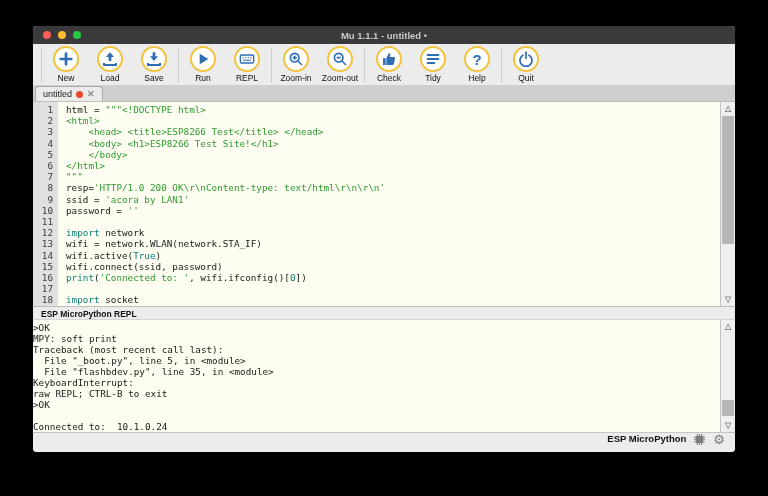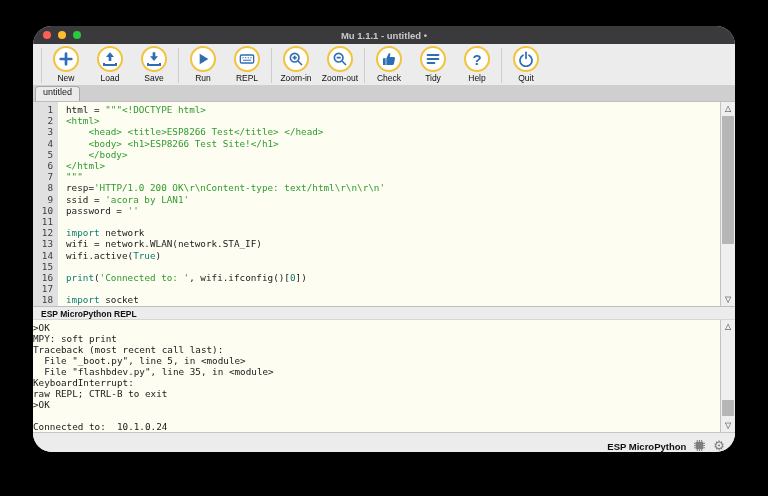--- a/index.html
+++ b/index.html
@@ -1,19 +1,19 @@
 <!DOCTYPE html>
 <html><head>
 <meta charset="utf-8">
 <style>
   * { margin:0; padding:0; box-sizing:border-box; }
   html,body { width:768px; height:496px; background:#000; overflow:hidden;
               font-family:"Liberation Sans", sans-serif; }
   .window { position:absolute; left:33px; top:26px; width:702px; height:426px;
-            border-radius:19px; overflow:hidden; background:#ececec;
+            border-radius:4px; overflow:hidden; background:#ececec;
             box-shadow:0 18px 40px rgba(0,0,0,.65); display:flex; flex-direction:column; }
 
   
   .titlebar { height:18px; background:#3a3a3c; display:flex; align-items:center;
               position:relative; flex:0 0 auto; }
   .lights { display:flex; gap:7px; margin-left:10px; }
   .light { width:8px; height:8px; border-radius:50%; }
   .title { position:absolute; left:0; right:0; text-align:center; color:#c9c9c9;
            font-size:9.5px; font-weight:bold; pointer-events:none; }
 
@@ -28,21 +28,21 @@
   .tb-sep { width:1px; background:#cdcdcd; align-self:stretch; margin:2px 2px; }
   .glyph-txt { font-size:14px; line-height:1; color:#2e6db4; }
   .disabled .tb-circle { color:#9db8d2; }
   svg.g { display:block; }
 
   
   .tabbar { height:16px; background:#cfcfcf; display:flex; align-items:flex-end;
             padding-left:2px; flex:0 0 auto; border-bottom:1px solid #bfbfbf; }
   .tab { height:15px; background:#ebebea; border:1px solid #a8a8a8; border-bottom:none;
          border-radius:4px 4px 0 0; display:flex; align-items:center; gap:4px;
-         padding:0 7px; font-size:9px; color:#1a1a1a;flex-direction:column; }
+         padding:0 7px; font-size:9px; color:#1a1a1a; }
   .tab-dot { width:7px; height:7px; border-radius:50%; background:#e8482c; }
   .tab-close { color:#8a8a8a; font-size:9px; font-weight:bold; }
 
   
   .editor { height:204px; display:flex; position:relative; background:#fefdf2; flex:0 0 auto; }
   .gutter-bg { position:absolute; left:0; top:0; bottom:0; width:25px; background:#e0e0e0; }
   .code-lines { position:relative; flex:1; overflow:hidden; padding-top:2px;
                 font-family:"DejaVu Sans Mono", monospace; font-size:9.3px; line-height:11.2px; }
   .code-row { display:flex; white-space:pre; }
   .ln { width:25px; flex:0 0 25px; text-align:right; padding-right:5px; color:#3c3c3c; }
@@ -65,21 +65,21 @@
   .repl-header { height:14px; background:#ececec; border-top:1px solid #bdbdbd;
                  border-bottom:1px solid #d6d6d6; font-size:8.5px; font-weight:bold;
                  color:#111; display:flex; align-items:flex-end; padding-left:8px; flex:0 0 auto; }
   .repl { height:112px; background:#fefdf2; display:flex; flex:0 0 auto; }
   .repl-lines { flex:1; overflow:hidden; padding:2px 0 0 0;
                 font-family:"DejaVu Sans Mono", monospace; font-size:9.3px;
                 line-height:11px; color:#1a1a1a; white-space:pre; }
 
   
   .statusbar { height:20px; background:#ececec; border-top:1px solid #c6c6c6;
-               display:flex; align-items:flex-end; justify-content:flex-end;
+               display:flex; align-items:flex-start; justify-content:flex-end;
                gap:7px; padding-right:10px; flex:0 0 auto; margin-top:auto; }
   .status-mode { font-size:9.5px; font-weight:600; color:#111; }
   .chip-icon svg { display:block; }
   .gear-icon { color:#7d7d7d; font-size:13px; line-height:1; }
 </style>
 </head>
 <body>
 
 <div class="window">
 
@@ -250,21 +250,21 @@
         <div class="code-row"><span class="ln">5</span><span class="code-text"><span class="k-s">    &lt;/body&gt;</span></span></div>
         <div class="code-row"><span class="ln">6</span><span class="code-text"><span class="k-s">&lt;/html&gt;</span></span></div>
         <div class="code-row"><span class="ln">7</span><span class="code-text"><span class="k-s">"""</span></span></div>
         <div class="code-row"><span class="ln">8</span><span class="code-text"><span class="k-d">resp=</span><span class="k-s">'HTTP/1.0 200 OK\r\nContent-type: text/html\r\n\r\n'</span></span></div>
         <div class="code-row"><span class="ln">9</span><span class="code-text"><span class="k-d">ssid = </span><span class="k-s">'acora by LAN1'</span></span></div>
         <div class="code-row"><span class="ln">10</span><span class="code-text"><span class="k-d">password = </span><span class="k-s">''</span></span></div>
         <div class="code-row"><span class="ln">11</span><span class="code-text">&nbsp;</span></div>
         <div class="code-row"><span class="ln">12</span><span class="code-text"><span class="k-kw">import</span><span class="k-d"> network</span></span></div>
         <div class="code-row"><span class="ln">13</span><span class="code-text"><span class="k-d">wifi = network.WLAN(network.STA_IF)</span></span></div>
         <div class="code-row"><span class="ln">14</span><span class="code-text"><span class="k-d">wifi.active(</span><span class="k-kw">True</span><span class="k-d">)</span></span></div>
-        <div class="code-row"><span class="ln">15</span></div>
+        <div class="code-row"><span class="ln">15</span><span class="code-text"><span class="k-d">wifi.connect(ssid, password)</span></span></div>
         <div class="code-row"><span class="ln">16</span><span class="code-text"><span class="k-kw">print</span><span class="k-d">(</span><span class="k-s">'Connected to: '</span><span class="k-d">, wifi.ifconfig()[</span><span class="k-num">0</span><span class="k-d">])</span></span></div>
         <div class="code-row"><span class="ln">17</span><span class="code-text">&nbsp;</span></div>
         <div class="code-row"><span class="ln">18</span><span class="code-text"><span class="k-kw">import</span><span class="k-d"> socket</span></span></div>
       </div>
     <div class="sbar">
       <div class="arr up">△</div>
       <div class="thumb" style="top:14px; height:128px;"></div>
       <div class="arr down">▽</div>
     </div>
   </div>

